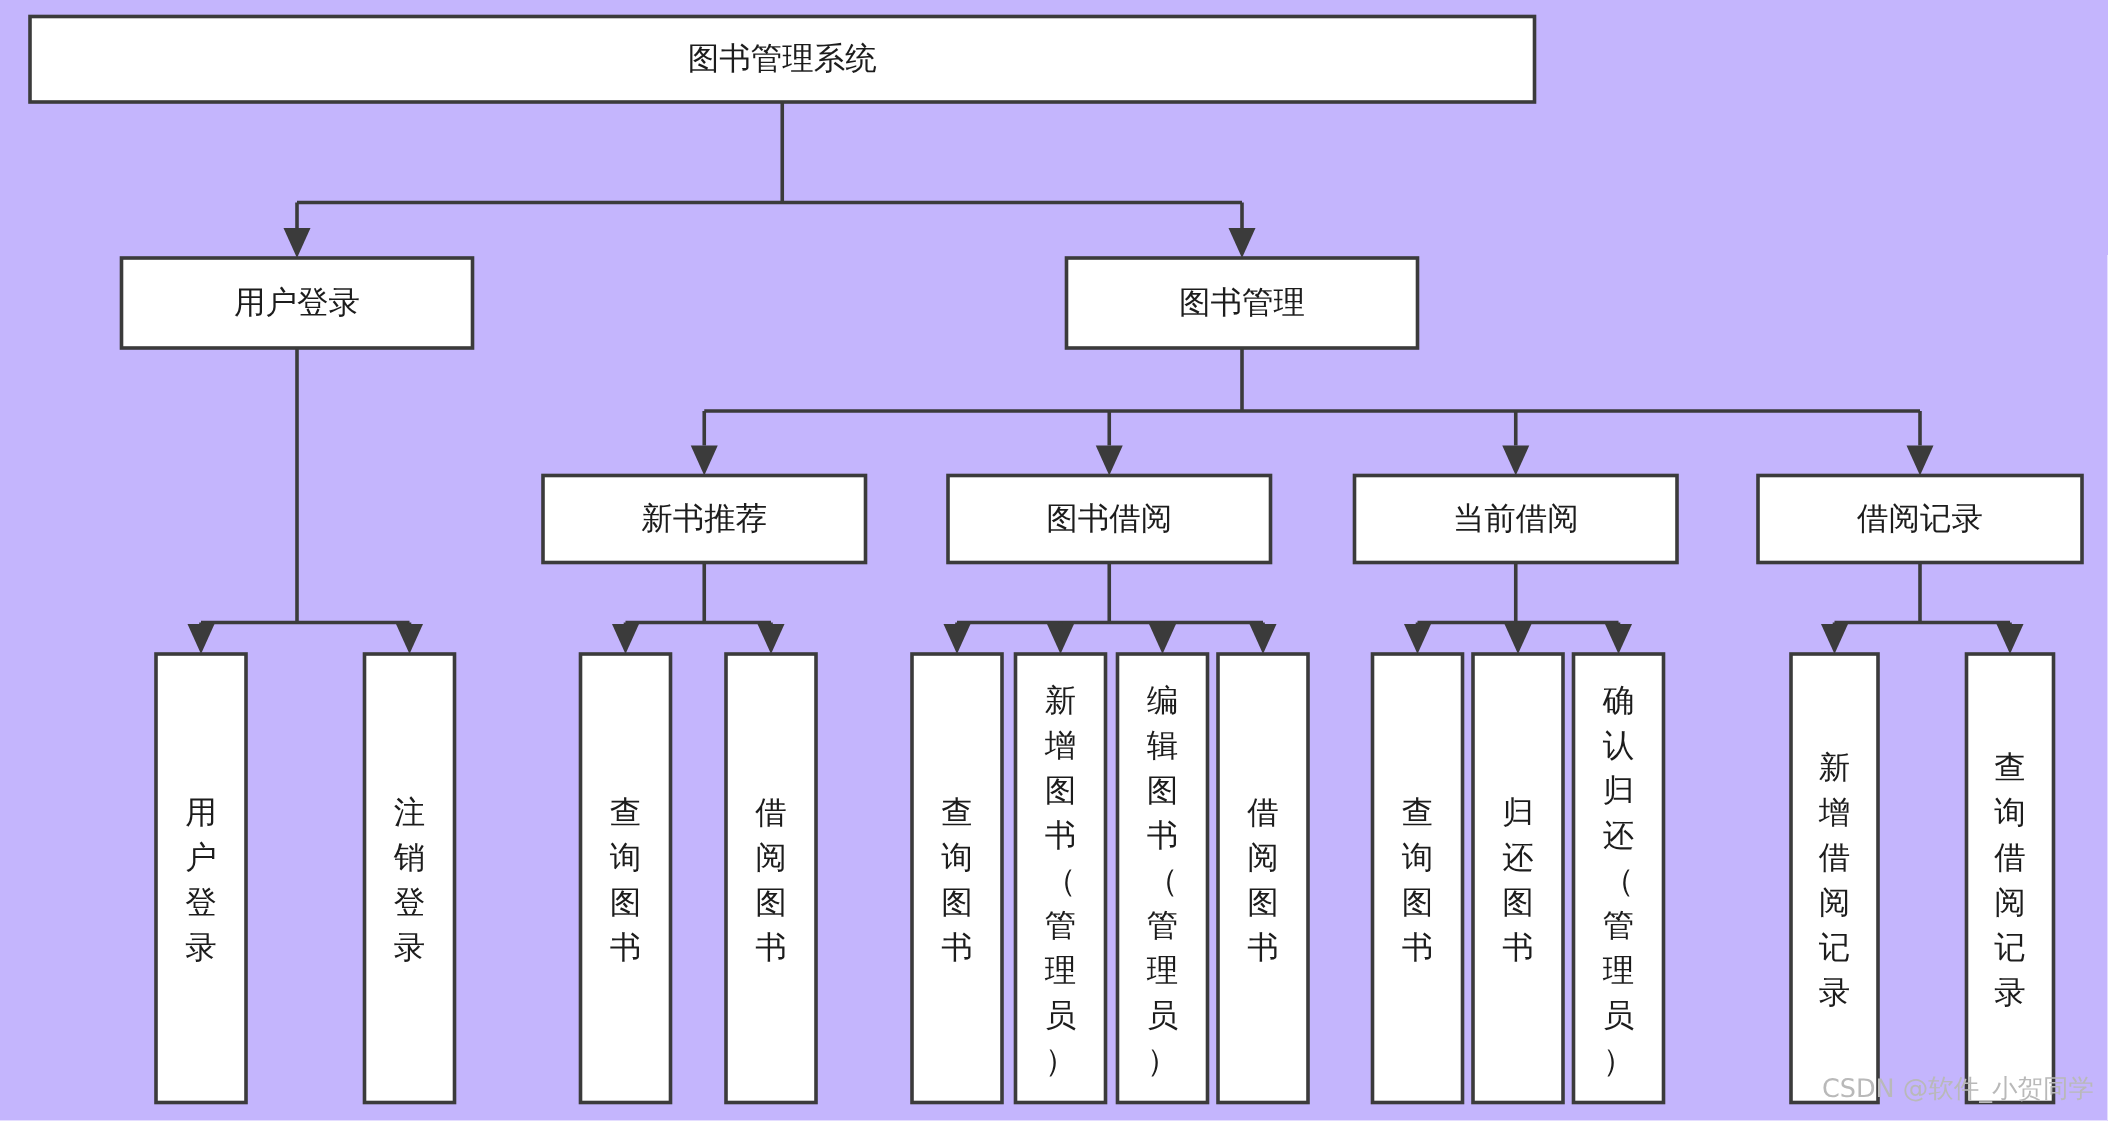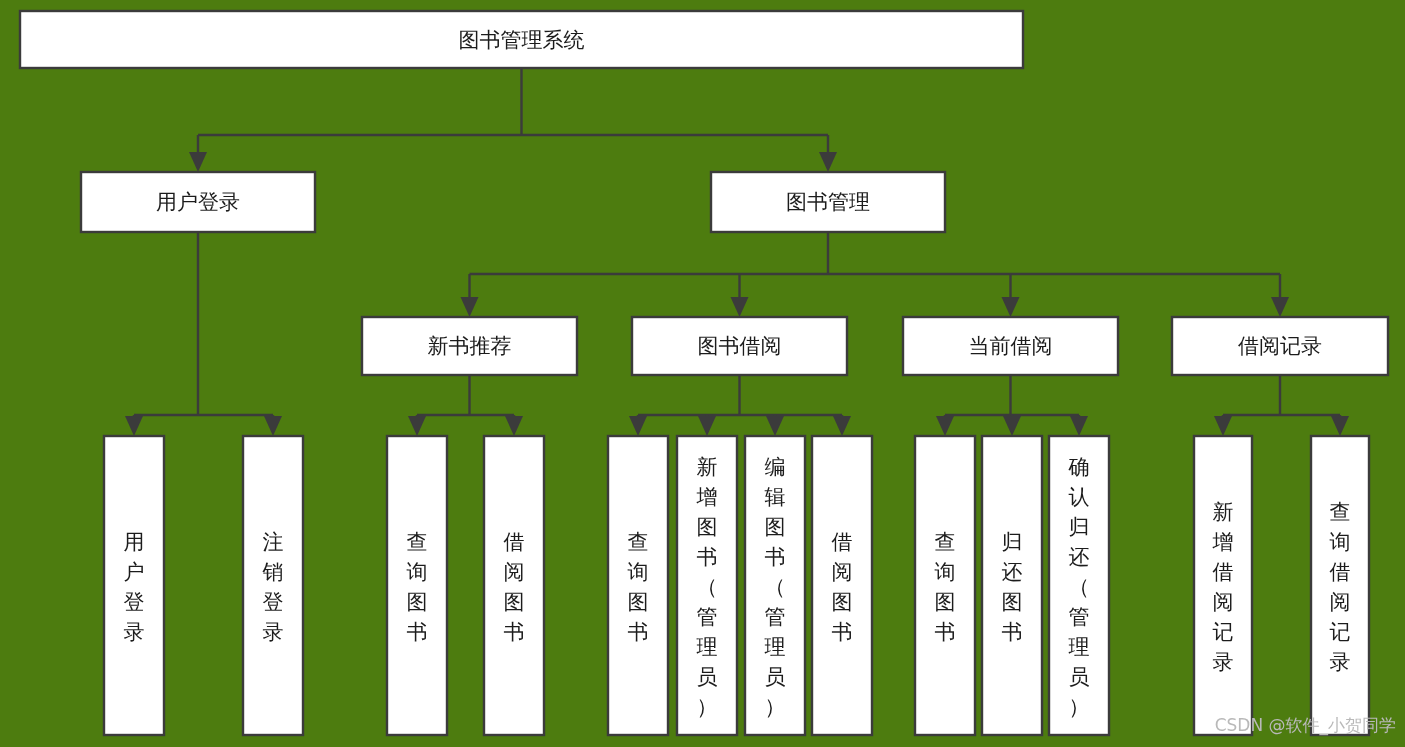--- a/index.html
+++ b/index.html
@@ -8,21 +8,21 @@
     padding: 0;
     background: #ffffff;
   }
   body {
     font-family: "DejaVu Sans", "Liberation Sans", sans-serif;
   }
   #diagram-root {
     position: relative;
     width: 1405px;
     height: 747px;
-    background: #4d7c0f;
+    background: #c4b5fd;
     overflow: hidden;
   }
   svg#tree-svg {
     position: absolute;
     left: 0;
     top: 0;
     width: 1405px;
     height: 747px;
     display: block;
   }

